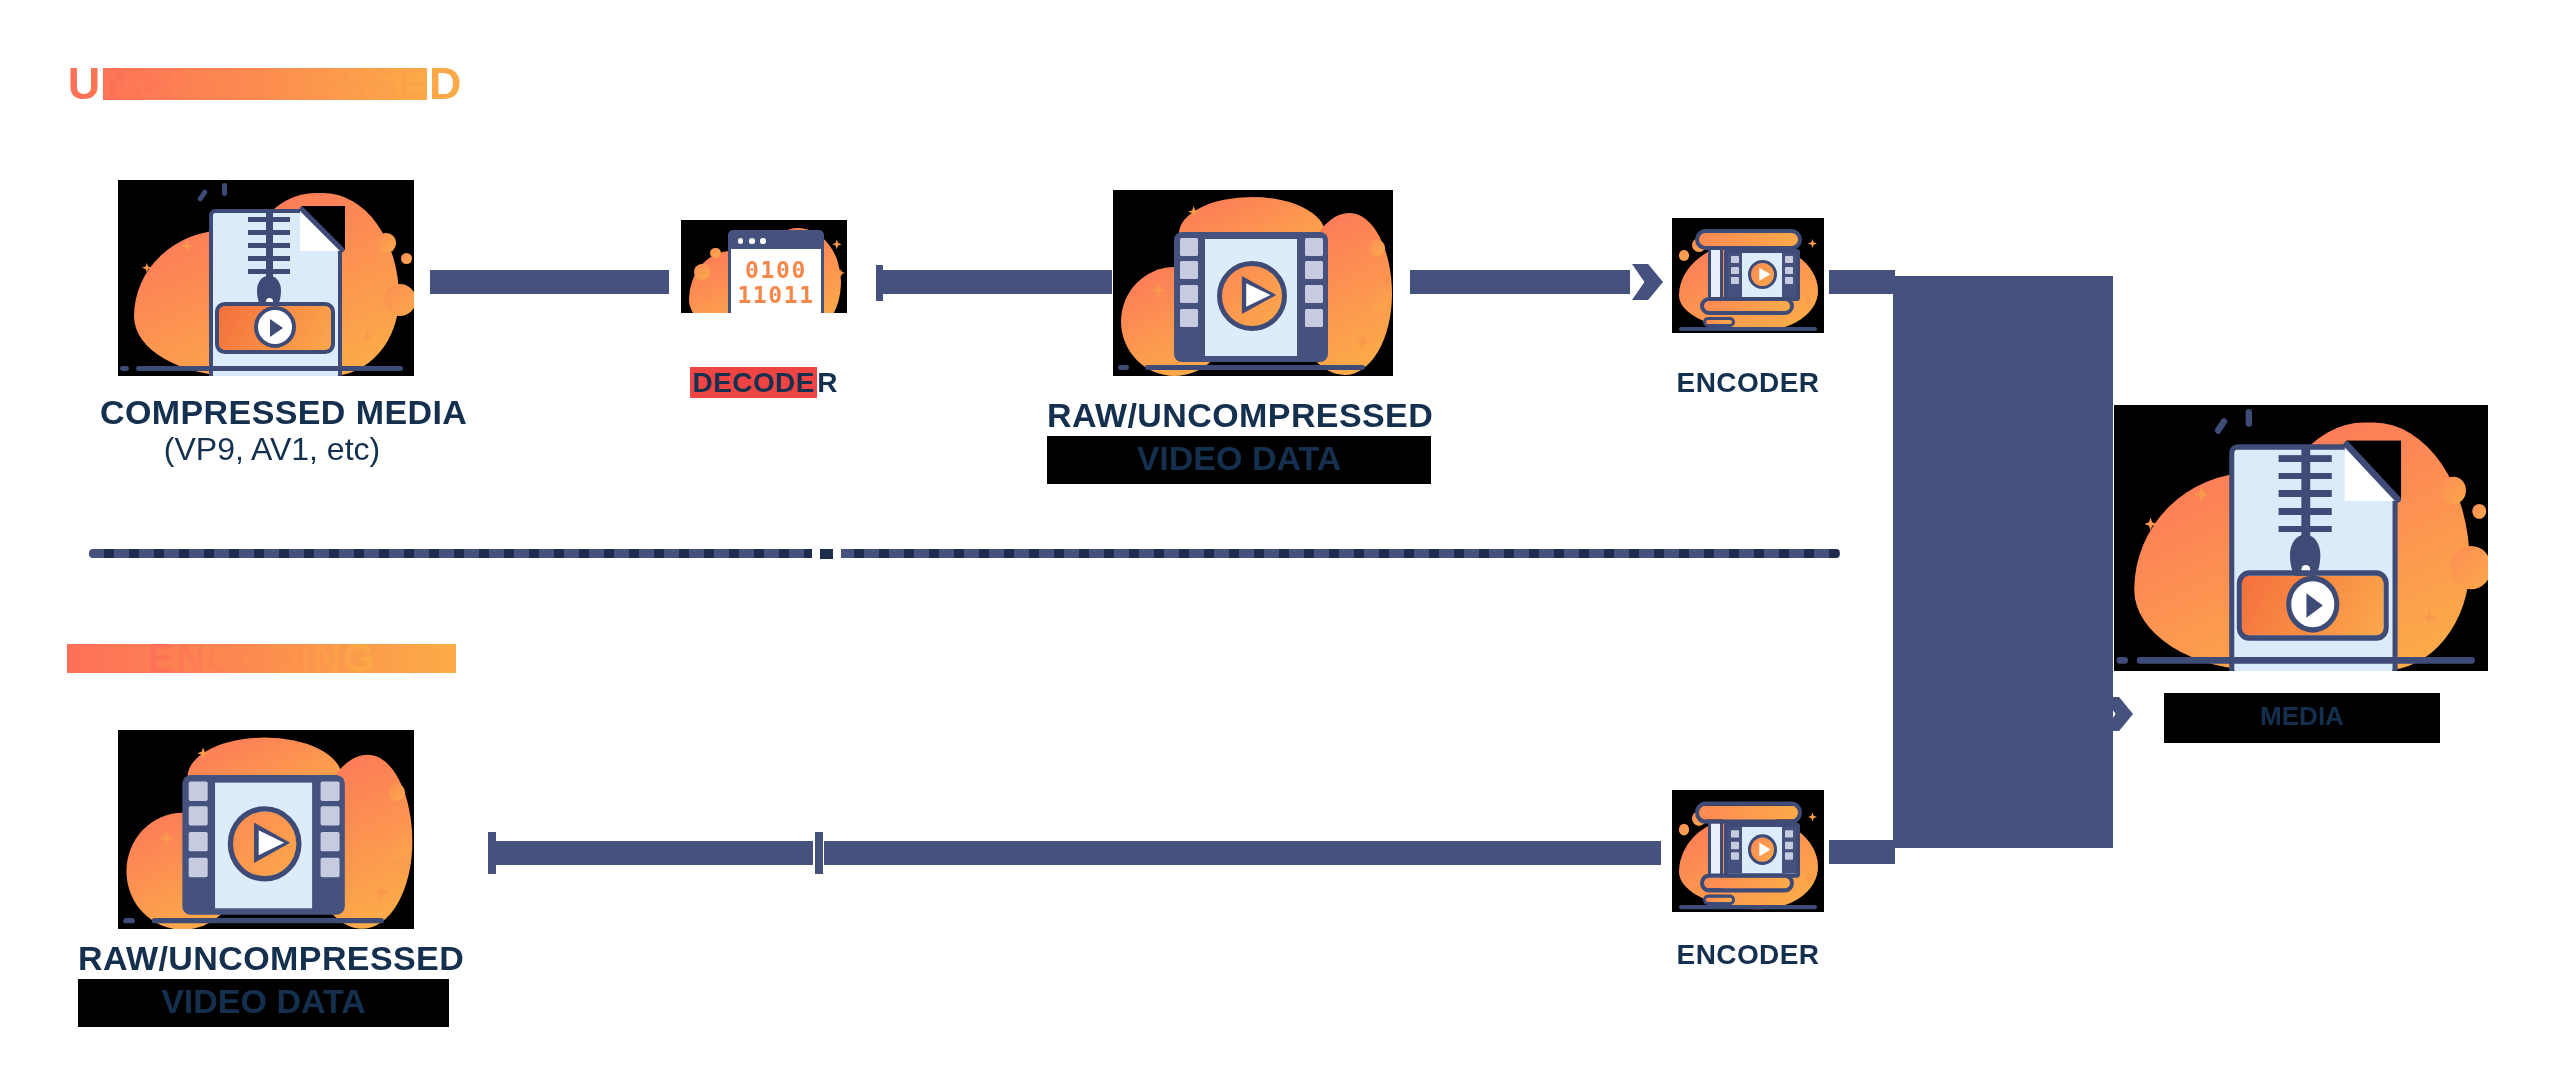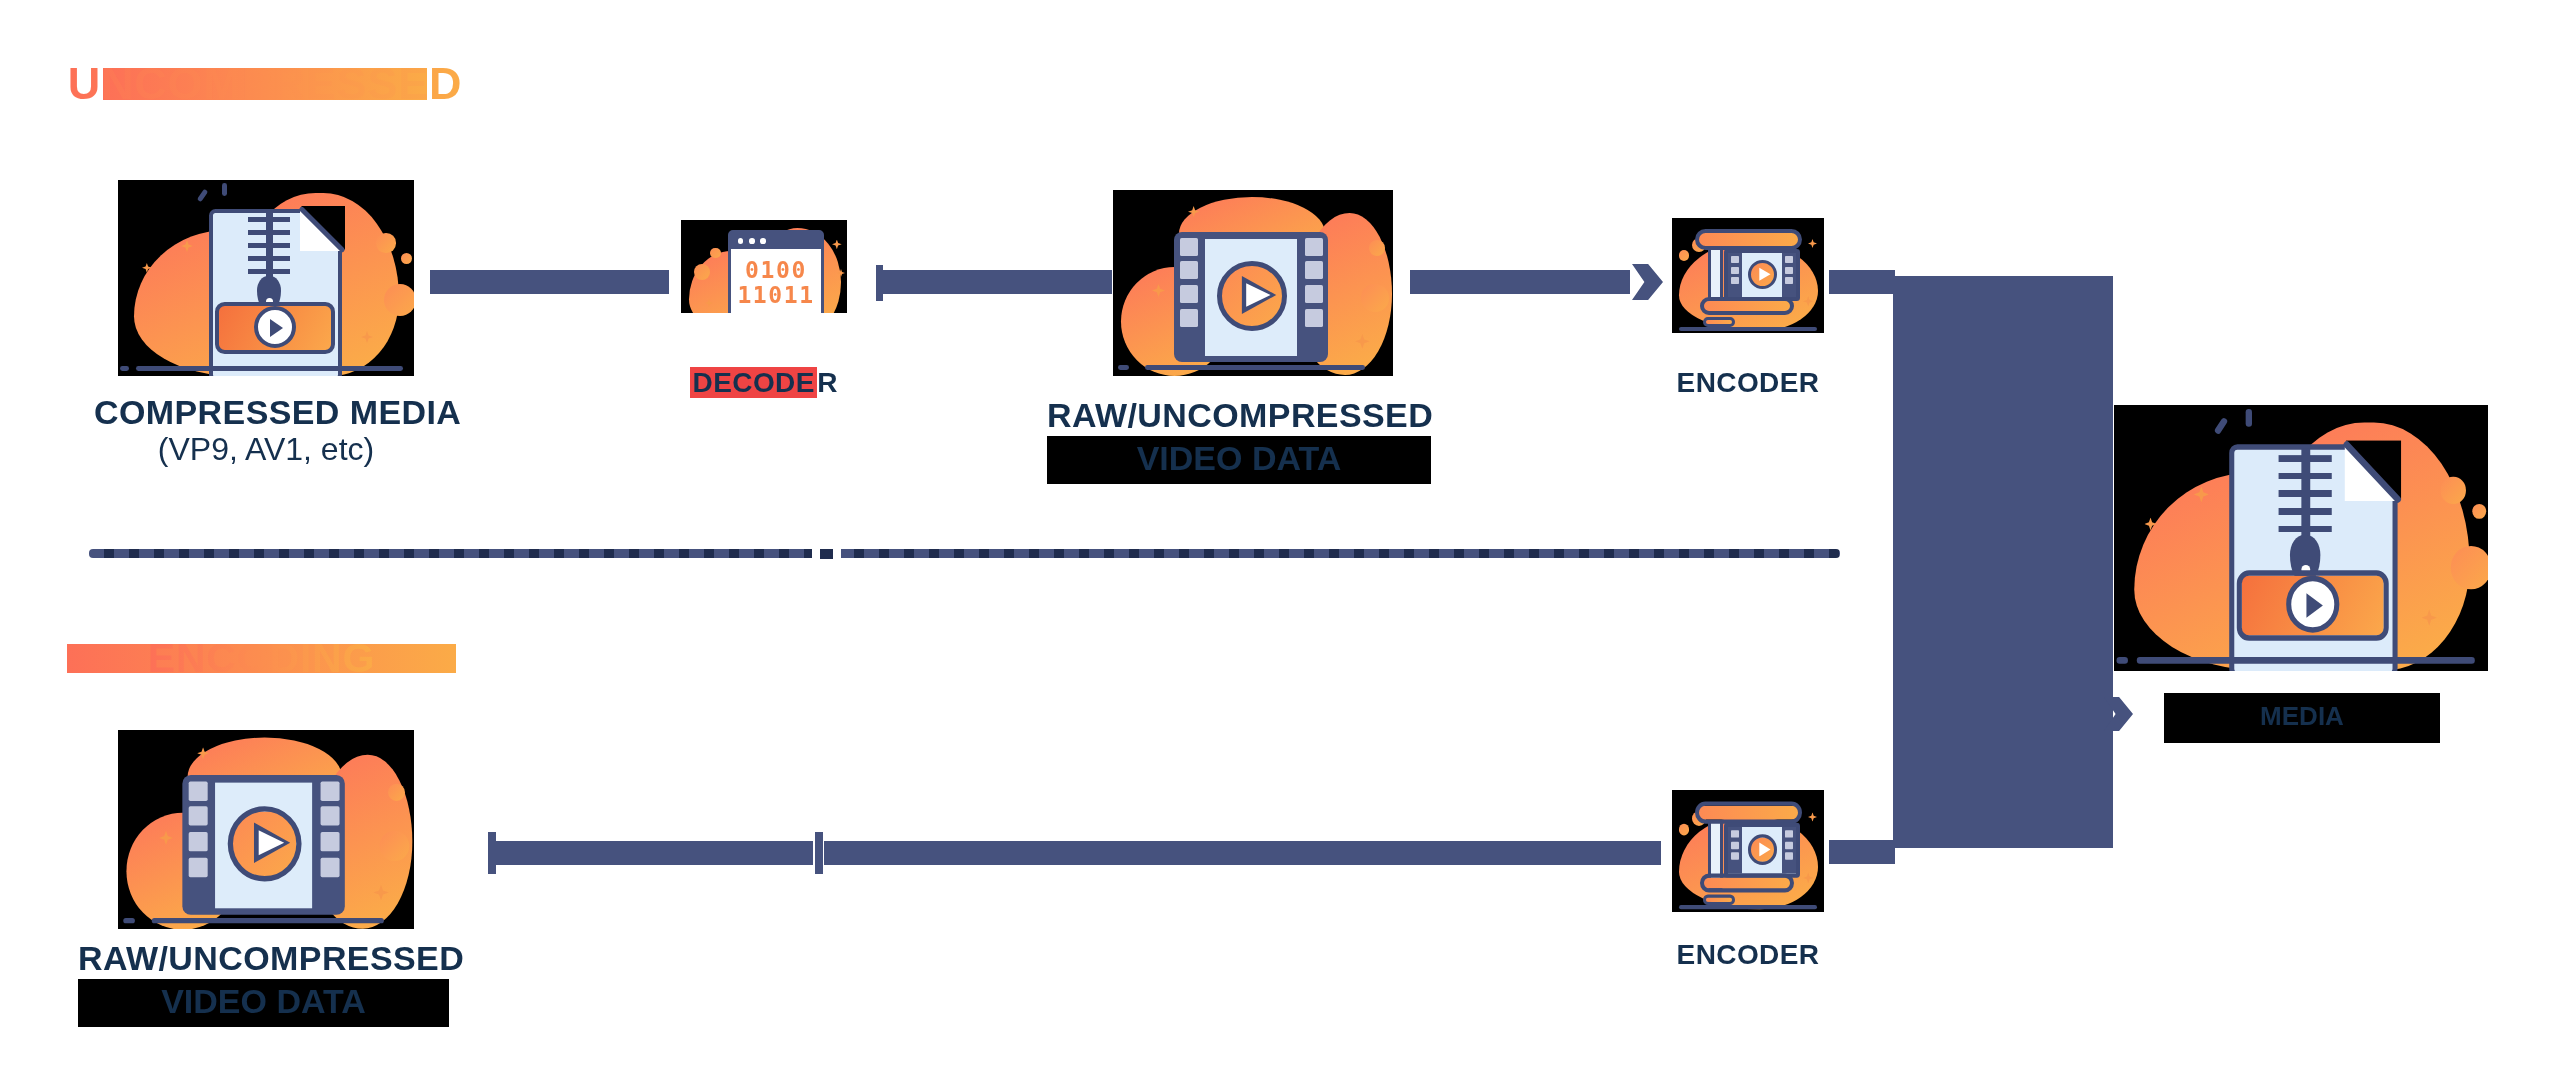--- a/index.html
+++ b/index.html
@@ -97,21 +97,21 @@
       <div class="t" style="left:148px;top:32px;width:6.5px;height:66px;background:#3f4b77"></div>
       <div class="t" style="left:139px;top:96px;width:24px;height:36px;background:#3f4b77;border-radius:46% 46% 50% 50%/40% 40% 58% 58%"></div>
       <div class="t" style="left:148px;top:118px;width:7.3px;height:7.3px;background:#fff;border-radius:50%"></div>
       <div class="t" style="left:97px;top:122px;width:120px;height:52px;background:linear-gradient(120deg,#f5703d,#fba84b);border:4.9px solid #3f4b77;border-radius:9.7px"></div>
       <div class="t" style="left:136px;top:126px;width:42px;height:42px;background:#fff;border:4.9px solid #3f4b77;border-radius:50%"></div>
       <div class="t" style="left:152px;top:139px;width:0;height:0;border-left:13.8px solid #3f4b77;border-top:9px solid transparent;border-bottom:9px solid transparent"></div>
       <div class="gl" style="left:18px;top:186px;width:267px;height:4.9px"></div>
       <div class="gl" style="left:1.6px;top:186px;width:9.7px;height:4.9px"></div>
     </div>
   </div>
-  <div class="lbl" style="left:94px;top:394px;width:344px">
+  <div class="lbl" style="left:100px;top:394px;width:344px">
     <div class="l1">COMPRESSED MEDIA</div>
     <div class="l2">(VP9, AV1, etc)</div>
   </div>
 
   <div class="tile" style="left:681px;top:220px;width:166px;height:93px">
     <div class="scene" style="width:166px;height:113px">
       <div class="blob" style="left:8px;top:31px;width:84px;height:81px;border-radius:50% 50% 45% 55%/60% 55% 45% 40%"></div>
       <div class="blob" style="left:76px;top:8px;width:84px;height:104px;border-radius:48% 52% 40% 60%/58% 52% 48% 42%"></div>
       <div class="oc" style="left:29px;top:27.6px;width:10.5px;height:10.5px"></div>
       <div class="oc" style="left:13px;top:44px;width:16px;height:16px"></div>

